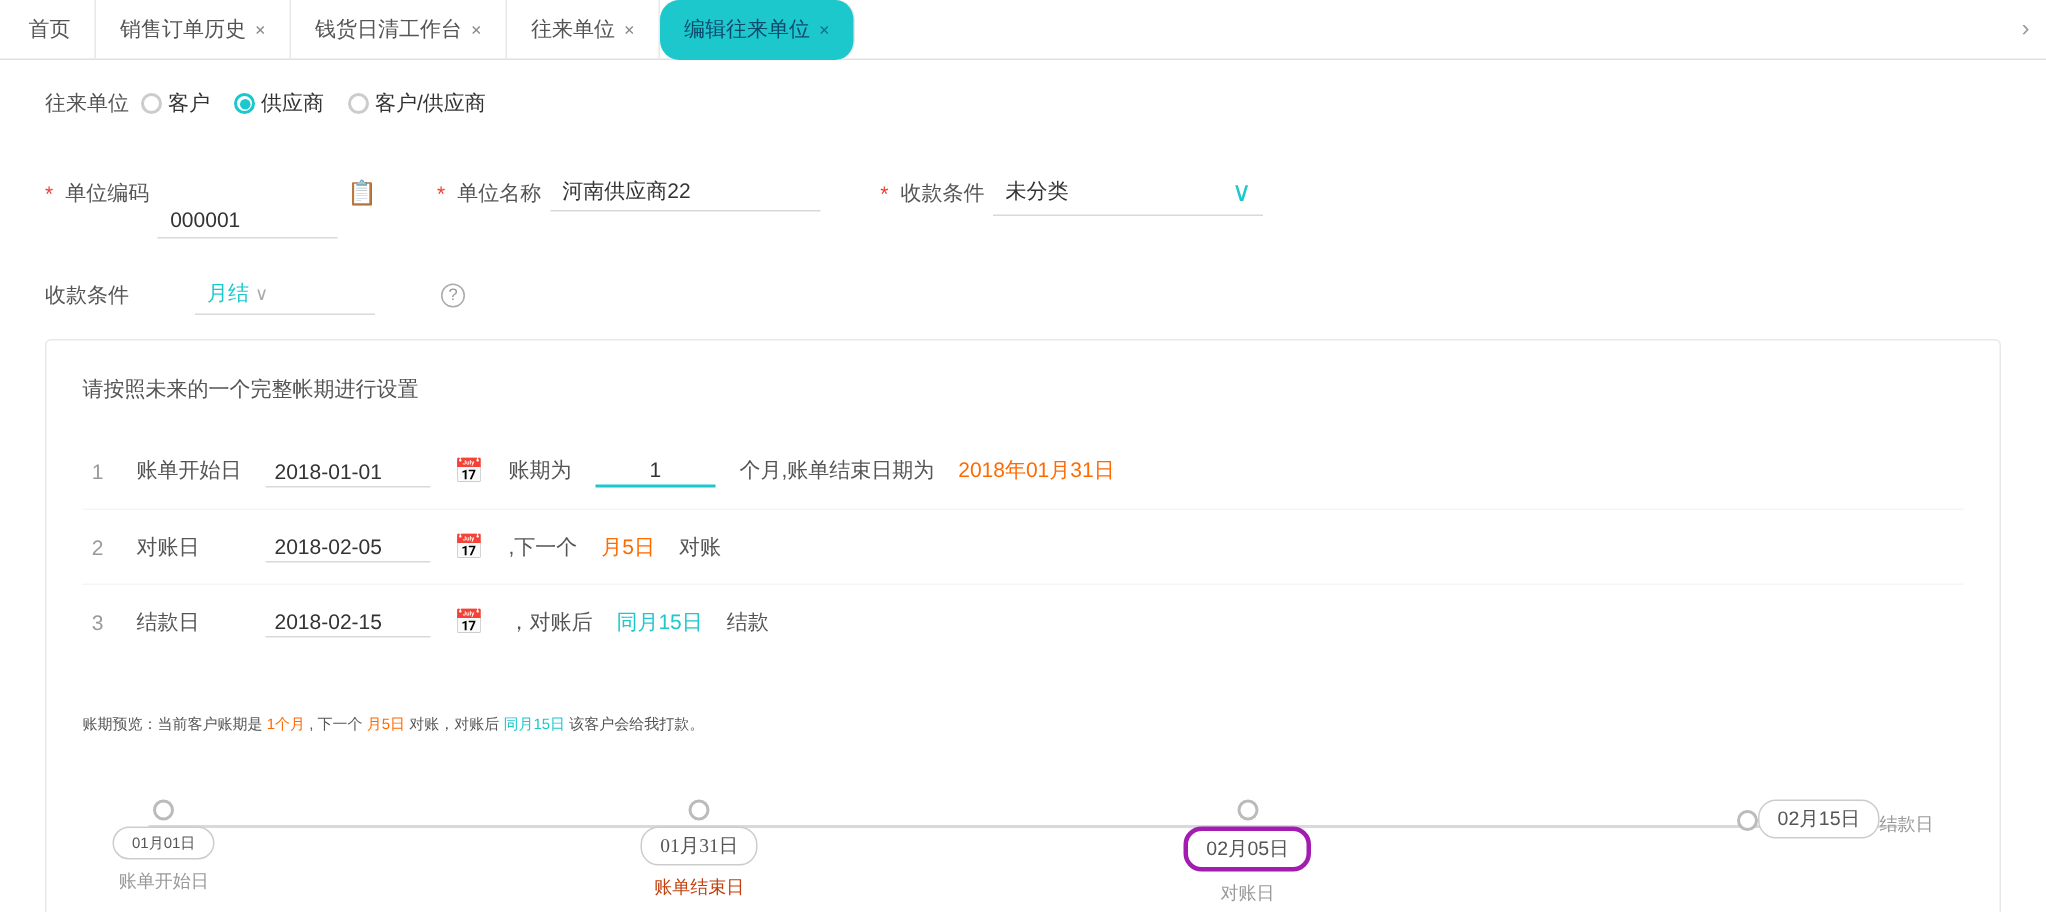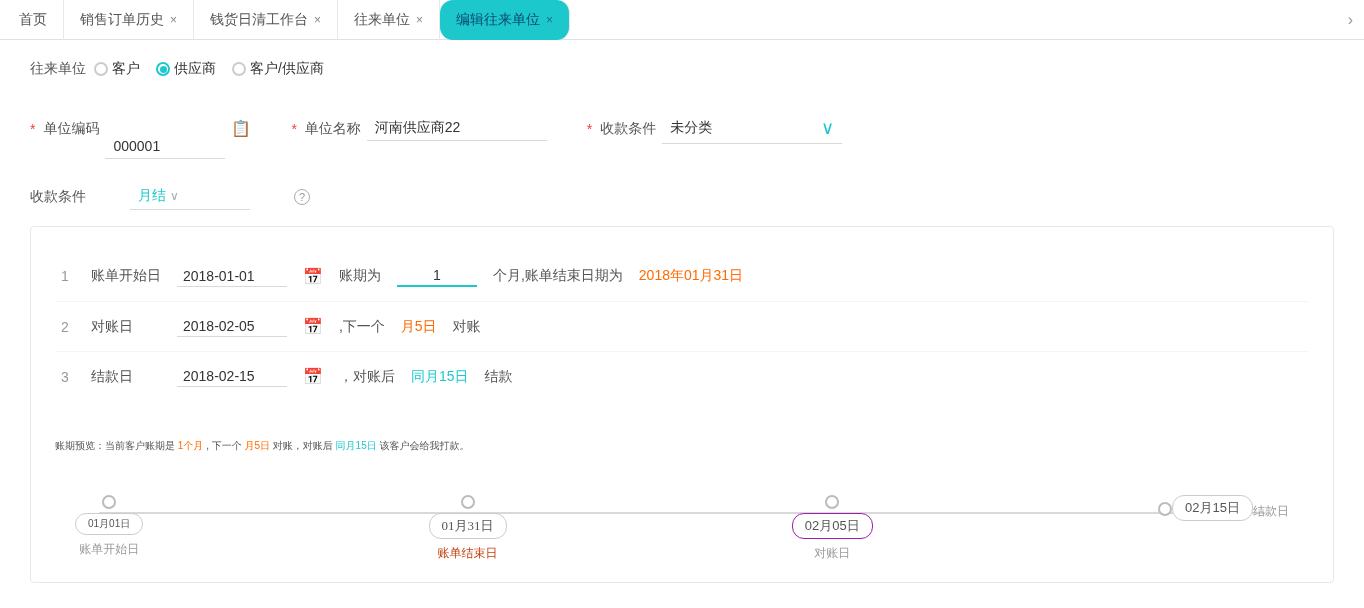--- a/index.html
+++ b/index.html
@@ -296,20 +296,21 @@
   <div class="form-row" style="margin-bottom: 16px; gap: 44px;">
     <span class="form-label">收款条件</span>
     <div class="select-field">
       <span class="select-value">月结</span>
       <span class="chevron-down">∨</span>
     </div>
     <div class="help-icon">?</div>
   </div>
 
   <div class="card-section">
+    <div class="card-title">请按照未来的一个完整帐期进行设置</div>
 
     <div class="setting-row">
       <span class="row-number">1</span>
       <span class="row-field-label">账单开始日</span>
       <input class="date-input" type="text" value="2018-01-01" style="">
       <span class="calendar-icon">📅</span>
       <span class="inline-text">账期为</span>
       <input class="period-input" type="text" value="1" style="">
       <span class="inline-text">个月,账单结束日期为</span>
       <span class="highlight-orange">2018年01月31日</span>
@@ -358,21 +359,21 @@
           </div>
 
           <div style="display:flex;flex-direction:column;align-items:center;">
             <div style="width:14px;height:14px;border-radius:50%;border:2px solid #bbb;background:#fff;margin-bottom:4px;"></div>
             <div style="border:1px solid #ccc;border-radius:12px;padding:3px 12px;font-size:13px;color:#555;background:#fff;white-space:nowrap;margin-bottom:6px;font-family:Liberation Serif, serif;">01月31日</div>
             <div style="font-size:12px;color:#c2410c;white-space:nowrap;">账单结束日</div>
           </div>
 
           <div style="display:flex;flex-direction:column;align-items:center;">
             <div style="width:14px;height:14px;border-radius:50%;border:2px solid #bbb;background:#fff;margin-bottom:4px;"></div>
-            <div style="border:1px solid #a21caf;border-radius:12px;padding:3px 12px;font-size:13px;color:#555;background:#fff;white-space:nowrap;margin-bottom:6px;">02月05日</div>
+            <div style="border:3px solid #a21caf;border-radius:12px;padding:3px 12px;font-size:13px;color:#555;background:#fff;white-space:nowrap;margin-bottom:6px;">02月05日</div>
             <div style="font-size:12px;color:#999;white-space:nowrap;">对账日</div>
           </div>
 
           <div style="display:flex;flex-direction:row;align-items:center;">
             <div style="width:14px;height:14px;border-radius:50%;border:2px solid #bbb;background:#fff;margin-bottom:4px;"></div>
             <div style="border:1px solid #ccc;border-radius:12px;padding:3px 12px;font-size:13px;color:#555;background:#fff;white-space:nowrap;margin-bottom:6px;">02月15日</div>
             <div style="font-size:12px;color:#999;white-space:nowrap;">结款日</div>
           </div>
 
         </div>

